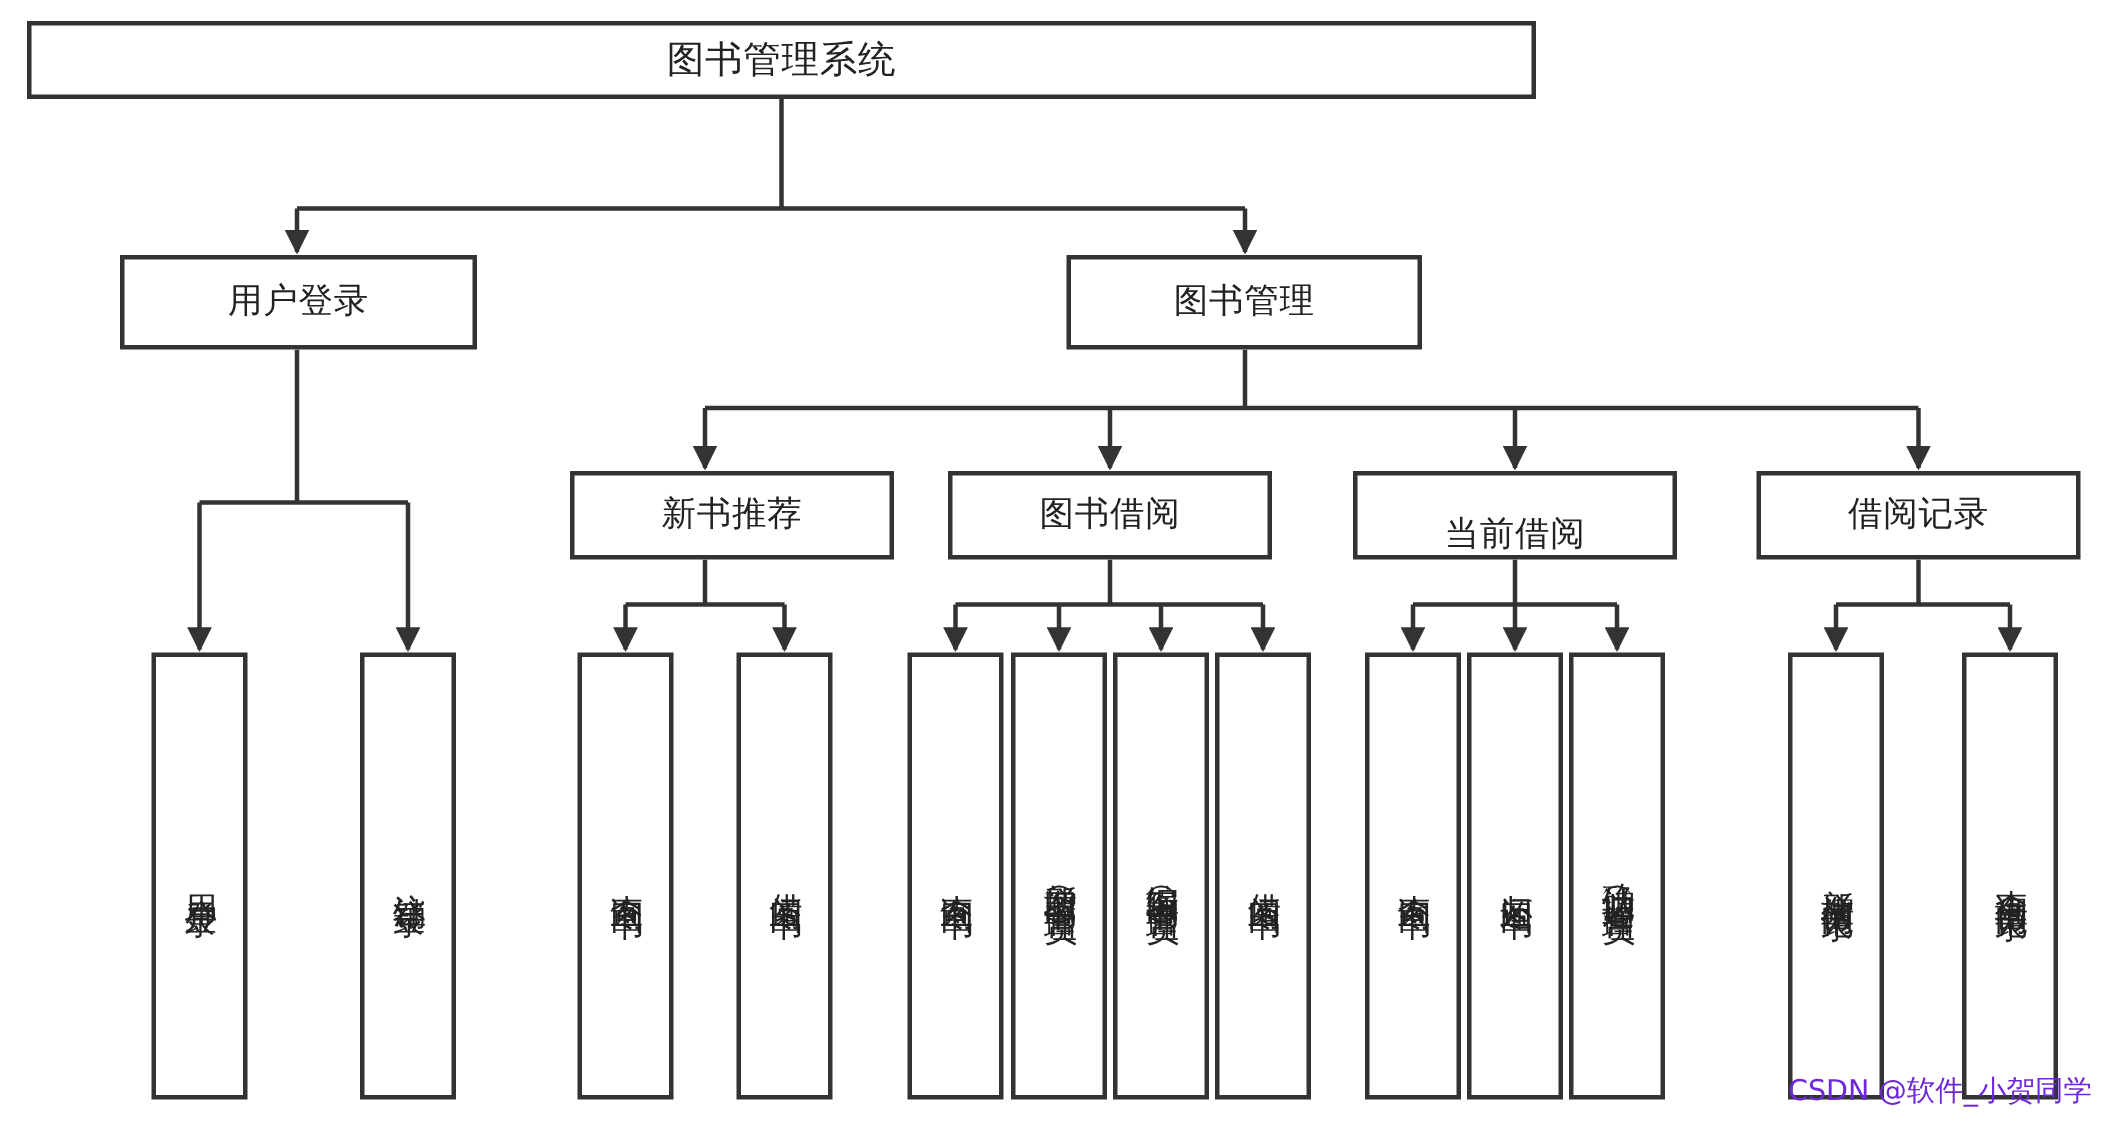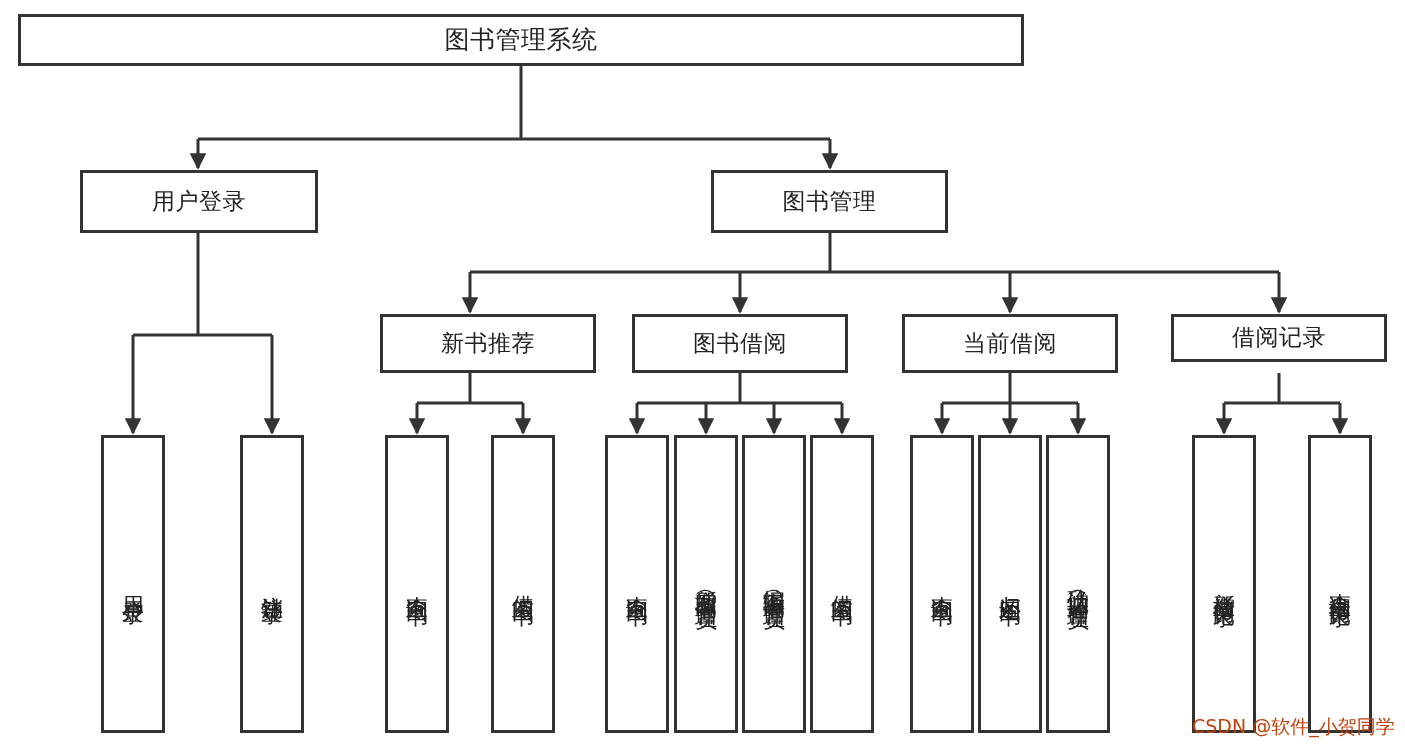--- a/index.html
+++ b/index.html
@@ -63,21 +63,21 @@
     font-size: 23px;
   }
   .lvl3 {
     font-size: 23px;
   }
   .leaf {
     font-size: 22px;
   }
   .watermark {
     position: absolute;
-    color: #c2410c;
+    color: #6d28d9;
     font-size: 19px;
     white-space: nowrap;
     user-select: none;
   }
 </style>
 </head>
 <body>
 
 <div id="diagram-root">
 
@@ -150,25 +150,25 @@
   </div>
 
   <div class="node horiz lvl3" style="left:362px; top:314px; width:216px; height:59px;margin-left:18px;">
     <span class="node-label">新书推荐</span>
   </div>
 
   <div class="node horiz lvl3" style="left:632px; top:314px; width:216px; height:59px;justify-content:center;">
     <span class="node-label">图书借阅</span>
   </div>
 
-  <div class="node horiz lvl3" style="left:902px; top:314px; width:216px; height:59px;">
+  <div class="node horiz lvl3" style="left:902px; top:314px; width:216px; height:59px;align-items:flex-end;">
     <span class="node-label">当前借阅</span>
   </div>
 
-  <div class="node horiz lvl3" style="left:1171px; top:314px; width:216px; height:48px;">
+  <div class="node horiz lvl3" style="left:1171px; top:314px; width:216px; height:59px;">
     <span class="node-label">借阅记录</span>
   </div>
 
   <div class="node vert leaf" style="left:101px; top:435px; width:64px; height:298px;">
     <span class="node-label">用户登录</span>
   </div>
 
   <div class="node vert leaf" style="left:240px; top:435px; width:64px; height:298px;">
     <span class="node-label">注销登录</span>
   </div>

